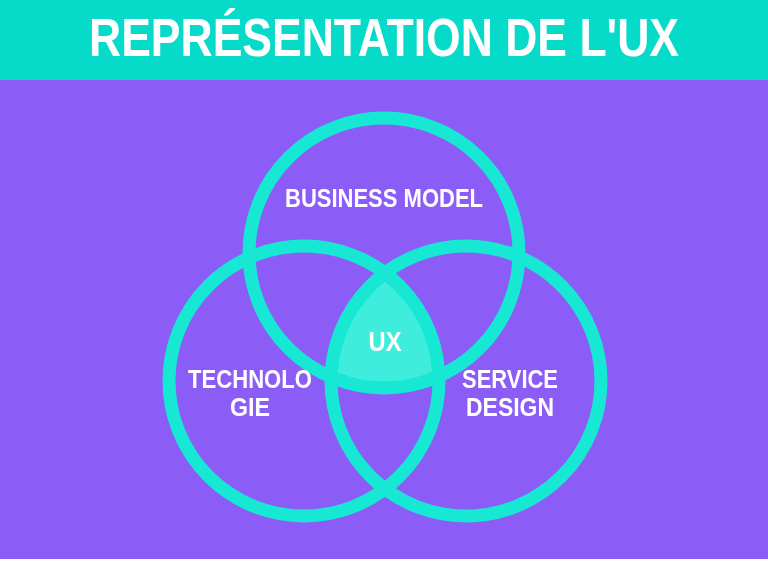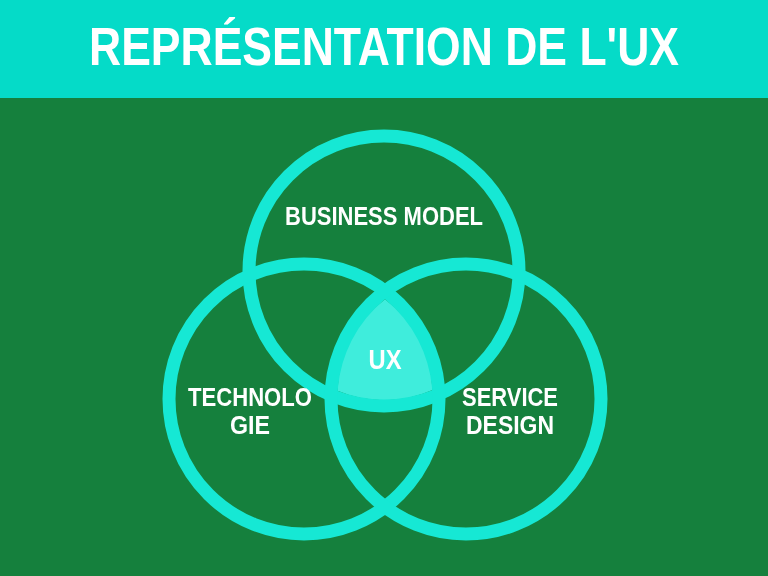--- a/index.html
+++ b/index.html
@@ -5,21 +5,21 @@
   html, body {
     margin: 0;
     padding: 0;
     width: 768px;
     height: 576px;
     overflow: hidden;
     font-family: "Liberation Sans", sans-serif;
   }
   .banner {
     width: 768px;
-    height: 98px;
+    height: 80px;
     display: flex;
     align-items: center;
     justify-content: center;
   }
   .banner svg { display: block; }
   .banner text {
     font-family: "Liberation Sans", sans-serif;
     font-weight: bold;
   }
   .stage {
@@ -35,21 +35,21 @@
 </style>
 </head>
 <body>
 
 <div class="banner" style="background-color: rgb(5, 219, 200);">
   <svg width="768" height="97" viewBox="0 0 768 97">
     <text x="384" y="64" text-anchor="middle" font-size="54" textLength="590" lengthAdjust="spacingAndGlyphs" fill="#ffffff">REPRÉSENTATION DE L'UX</text>
   </svg>
 </div>
 
-<div class="stage" style="background-color: #15803d;">
+<div class="stage" style="background-color: #8b5cf6;">
   <svg width="768" height="479" viewBox="0 0 768 479">
 
     <path d="M 385 201.3
              A 119 119 0 0 0 337.5 292.8
              A 119 119 0 0 0 432.5 291.9
              A 119 119 0 0 0 385 201.3 Z" fill="#3feddc"></path>
 
     <circle cx="384" cy="173" r="135" fill="none" stroke-width="13" stroke="#16e8d4"></circle>
     <circle cx="304" cy="301" r="135" fill="none" stroke-width="13" stroke="#16e8d4"></circle>
     <circle cx="466" cy="301" r="135" fill="none" stroke-width="13" stroke="#16e8d4"></circle>

